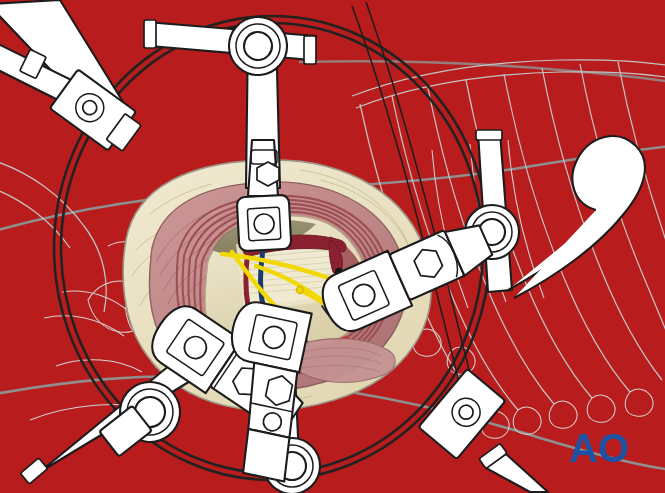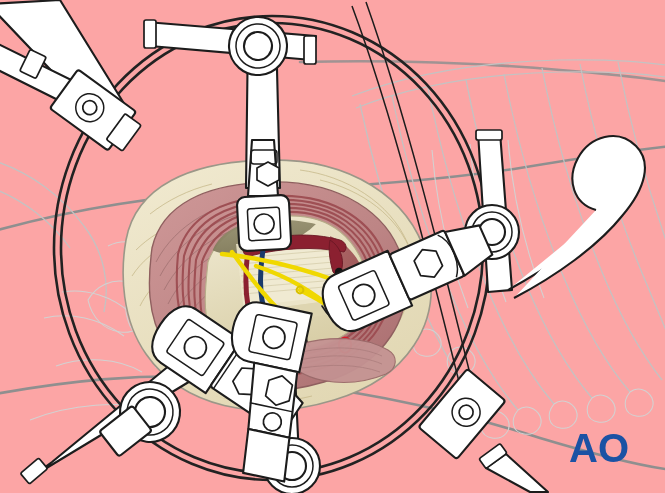--- a/index.html
+++ b/index.html
@@ -1,18 +1,18 @@
 <!DOCTYPE html>
 <html><head>
 <meta charset="utf-8">
 <title>AO Surgical Illustration</title>
 <style>
   html,body{margin:0;padding:0;background:#ffffff;}
   body{font-family:"Liberation Sans",sans-serif;}
-  #stage{position:relative;width:665px;height:493px;overflow:hidden;background:#fca5a5;}
+  #stage{position:relative;width:665px;height:493px;overflow:hidden;background:#b91c1c;}
   #stage svg{position:absolute;top:0;left:0;}
   .logo-text{font-family:"Liberation Sans",sans-serif;font-weight:bold;}
 </style>
 </head>
 <body>
 
 <div id="stage">
 
 <svg width="665" height="493" viewBox="0 0 665 493" xmlns="http://www.w3.org/2000/svg">
 

